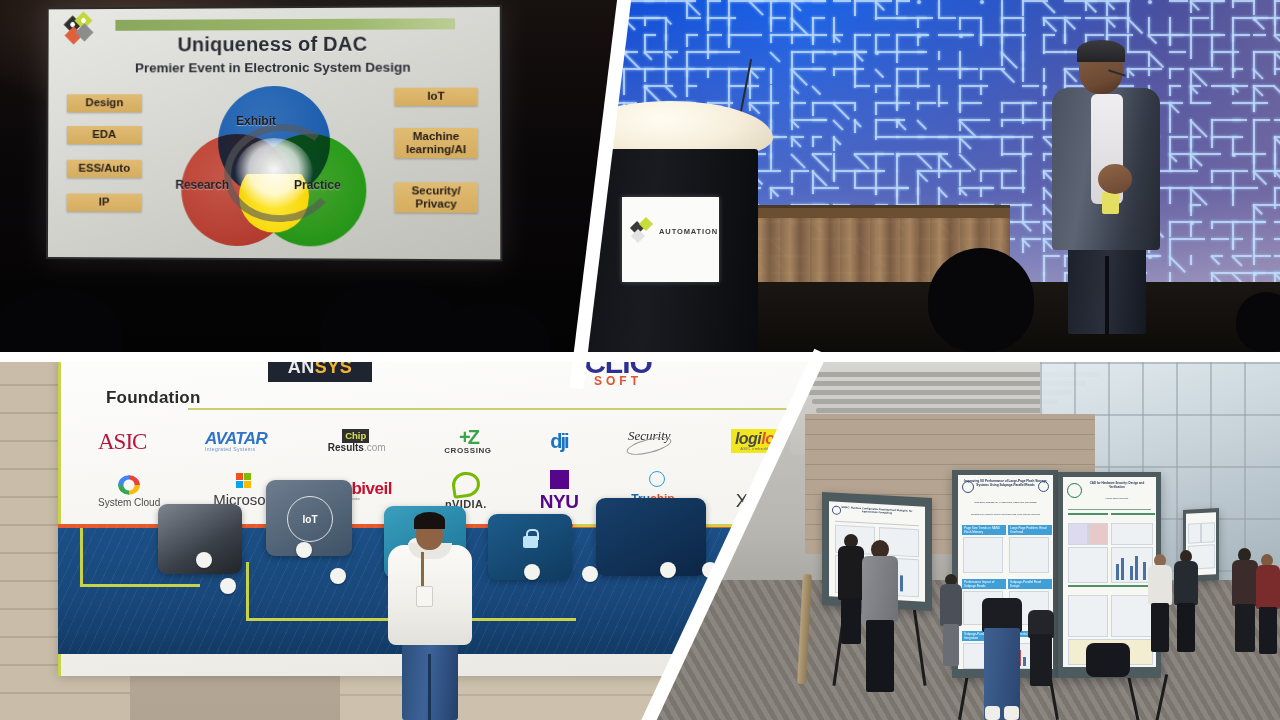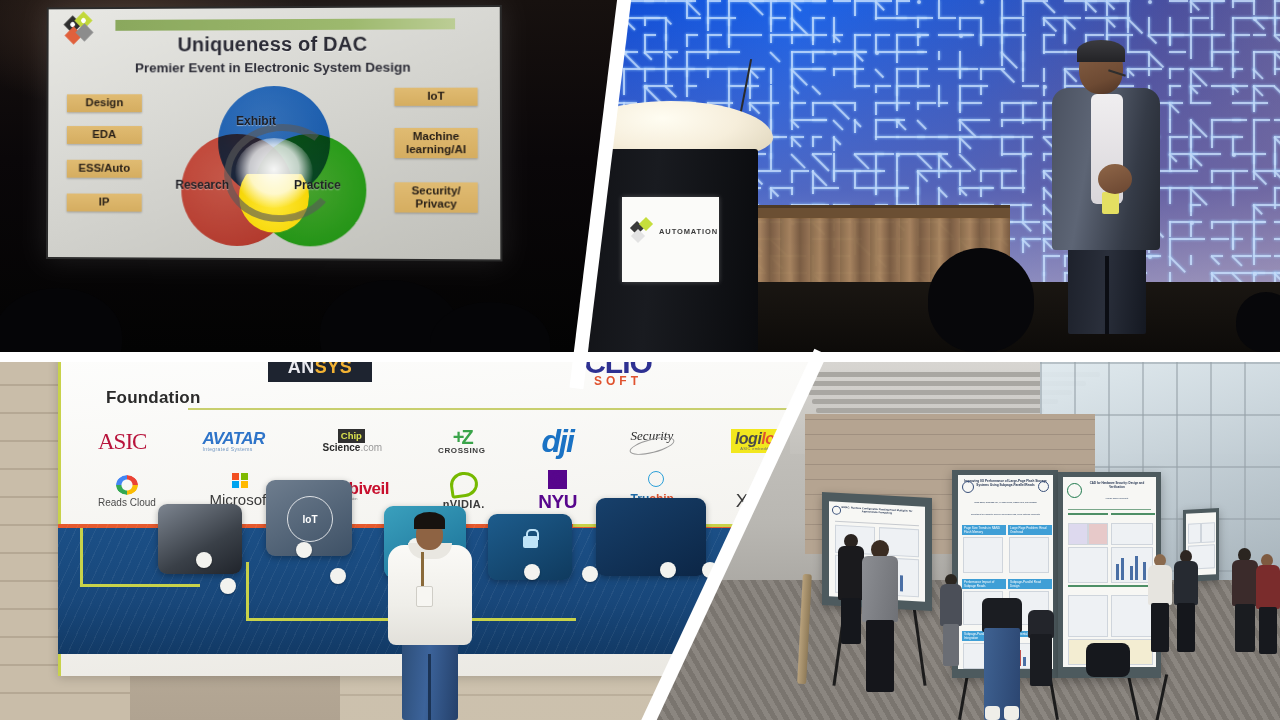--- a/index.html
+++ b/index.html
@@ -154,21 +154,21 @@
   .lg{display:flex;flex-direction:column;align-items:center;justify-content:center;line-height:1;}
   .lg-amiq{font-size:23px;font-weight:500;color:#b8143c;font-family:"Liberation Serif",serif;letter-spacing:-1px;}
   .lg-avatar{font-size:17px;font-weight:800;color:#2e74c9;font-style:italic;letter-spacing:-.6px;}
   .lg-avatar small{display:block;font-size:5px;font-weight:400;color:#6e93bf;letter-spacing:.4px;font-style:normal;}
   .lg-chipe{display:flex;align-items:center;}
   .lg-chipe .k{background:#303030;color:#d9e04e;font-size:9.5px;font-weight:800;padding:2px 3px;}
   .lg-chipe .t{color:#2b2b2b;font-size:10px;font-weight:700;padding-left:2px;}
   .lg-chipe .t i{color:#9a9a9a;font-style:normal;font-weight:400;}
   .lg-xcross .mark{font-size:20px;font-weight:900;color:#3aa44a;letter-spacing:-3px;}
   .lg-xcross small{font-size:8px;color:#3b3b3b;letter-spacing:.6px;font-weight:600;}
-  .lg-dji{font-size:32px;font-weight:900;color:#1a72c4;font-style:italic;letter-spacing:-2px;}
+  .lg-dji{font-size:20px;font-weight:900;color:#1a72c4;letter-spacing:-2px;}
   .lg-emp{font-size:13px;color:#2b2b2b;font-style:italic;font-family:"Liberation Serif",serif;}
   .lg-emp .ring{display:block;width:44px;height:12px;border:1.2px solid #9a9a9a;border-radius:50%;
     transform:rotate(-14deg);margin-top:-3px;}
   .lg-flex{background:#f2e71e;padding:2px 4px;}
   .lg-flex .t{font-size:16px;font-weight:700;color:#e0532f;font-style:italic;letter-spacing:-.5px;}
   .lg-flex .t em{color:#4a4a4a;font-style:italic;}
   .lg-flex small{display:block;font-size:4px;color:#6a6a6a;letter-spacing:.3px;}
   .lg-gcloud{display:flex;flex-direction:column;align-items:center;}
   .gc-mark{width:22px;height:20px;border-radius:50%;
     background:conic-gradient(#ea4335 0 25%,#fbbc05 25% 50%,#34a853 50% 75%,#4285f4 75% 100%);
@@ -1511,21 +1511,21 @@
 
       <div class="logorow r1">
         <div class="lg">
           <span class="lg-amiq">ASIC</span>
         </div>
         <div class="lg">
           <span class="lg-avatar"><span>AVATAR</span><small>Integrated Systems</small></span>
         </div>
         <div class="lg lg-chipe">
           <span class="k">Chip</span>
-            <span class="t"><span>Science</span><i>.com</i></span>
+            <span class="t"><span>Results</span><i>.com</i></span>
         </div>
         <div class="lg lg-xcross">
           <span class="mark">+Z</span>
           <small>CROSSING</small>
         </div>
         <div class="lg">
           <span class="lg-dji">dji</span>
         </div>
         <div class="lg lg-emp">
           <span>Security</span>
@@ -1533,21 +1533,21 @@
         </div>
         <div class="lg lg-flex">
           <span class="t"><em>logi</em><span>logi</span><em>X</em></span>
           <small>ASIC embedded FPGA IP</small>
         </div>
       </div>
 
       <div class="logorow r2">
         <div class="lg lg-gcloud">
           <span class="gc-mark"></span>
-          <span>Reads Cloud</span>
+          <span>System Cloud</span>
         </div>
         <div class="lg lg-ms">
           <span class="ms-grid">
               <i></i>
               <i></i>
               <i></i>
               <i></i>
             </span>
           <span>Microsoft</span>
         </div>

